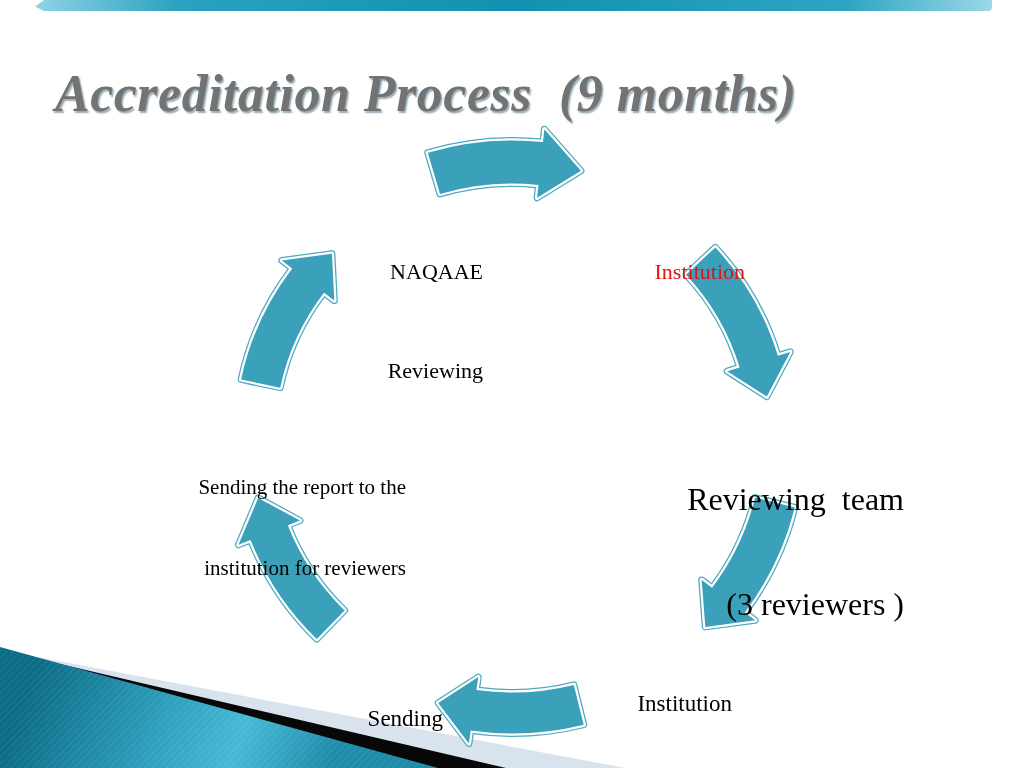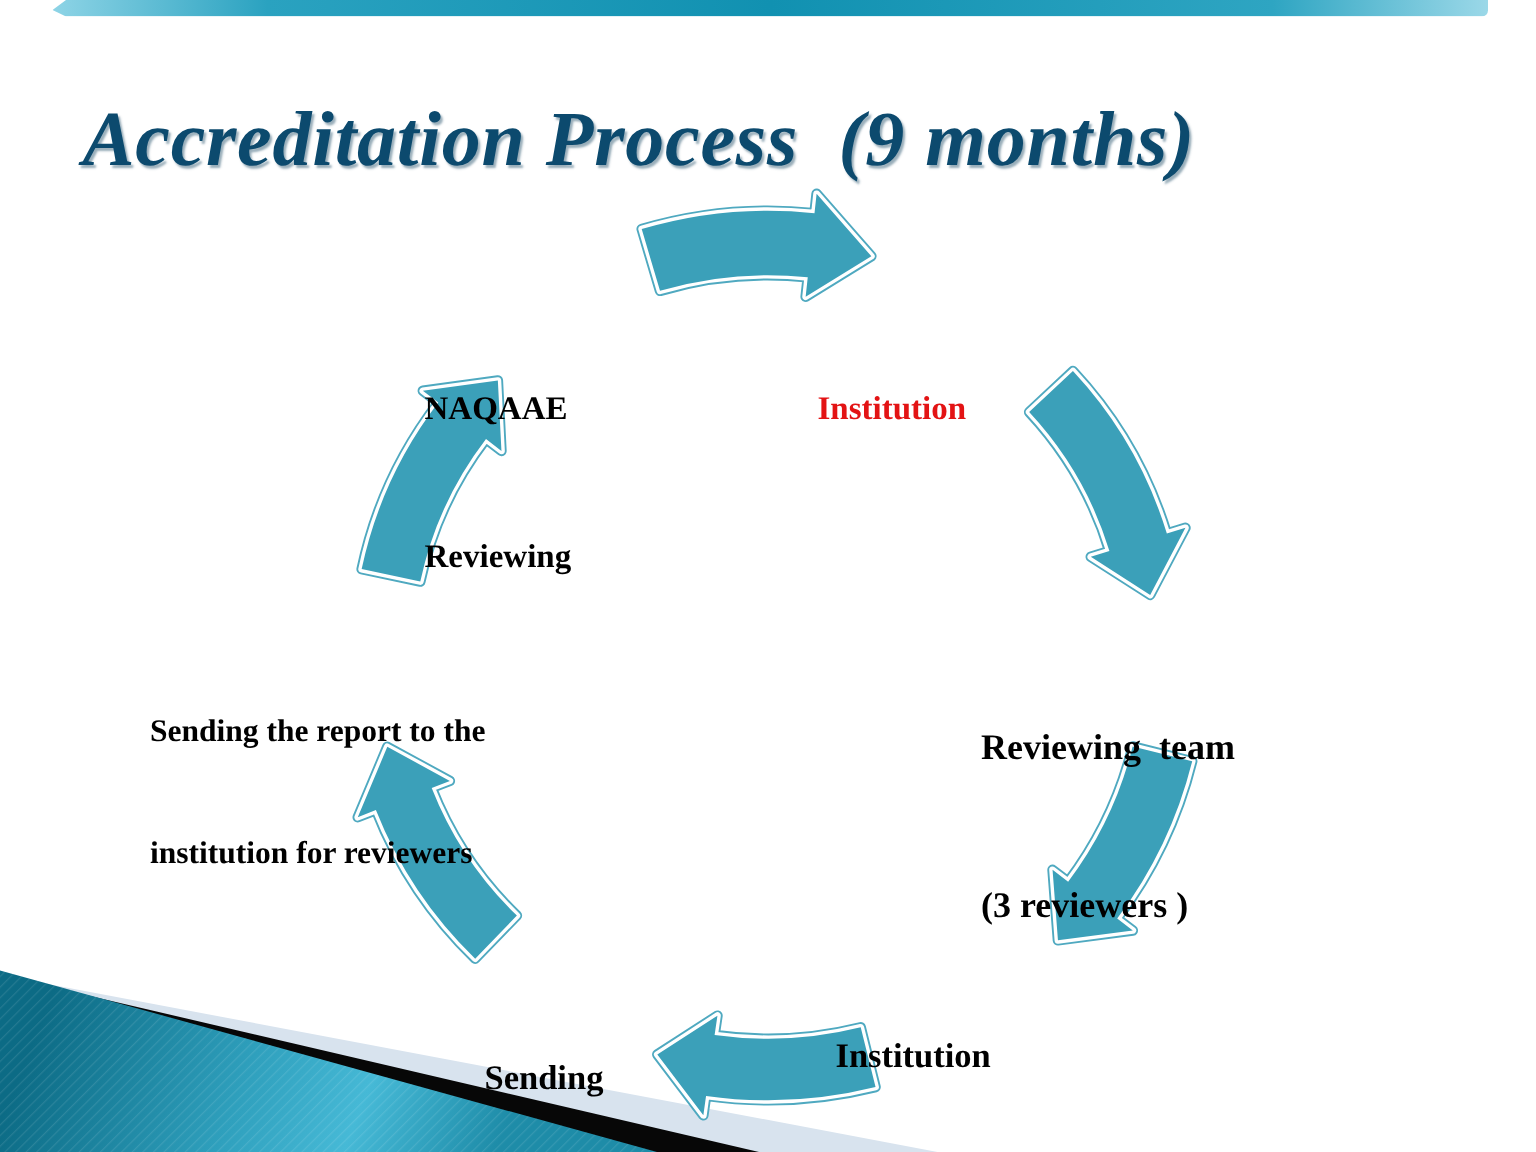--- a/index.html
+++ b/index.html
@@ -10,31 +10,31 @@
   .top-bar{
     position:absolute;left:35px;top:0;width:957px;height:11px;
     background:linear-gradient(90deg,#8ed4e6 0%,#2aa2c0 15%,#1191b1 50%,#2ea5c2 85%,#9bd8e8 100%);
     border-radius:0 0 4px 4px;
     clip-path:polygon(0 60%,9px 0,100% 0,100% 100%,9px 100%);
   }
   .title{
     position:absolute;left:55px;top:64px;margin:0;
     font-size:52px;font-weight:bold;font-style:italic;
     white-space:pre;letter-spacing:0.5px;
-    color:#0c4a6e;
+    color:#737373;
     text-shadow:1.5px 2px 1.5px rgba(26,74,99,0.45);
   }
   #diagram-svg{position:absolute;left:0;top:0;width:1024px;height:768px;}
   .label{
-    position:absolute;text-align:left;font-weight:bold;color:#000;
+    position:absolute;text-align:right;font-weight:normal;color:#000;
     white-space:pre;
   }
   .label.red{color:#E31314;}
   .pos-0{left:545px;top:189px;width:200px;font-size:22px;line-height:33px;}
-  .pos-1{left:654px;top:412px;width:250px;font-size:24px;line-height:35px;}
+  .pos-1{left:654px;top:412px;width:250px;font-size:32px;line-height:35px;}
   .pos-2{left:557px;top:629px;width:175px;font-size:23px;line-height:30px;}
   .pos-3{left:323px;top:644px;width:120px;font-size:23px;line-height:30px;}
   .pos-4{left:100px;top:420px;width:306px;font-size:21px;line-height:27px;}
   .pos-5{left:283px;top:189px;width:200px;font-size:22px;line-height:33px;}
 </style>
 </head>
 <body>
 
 <div class="slide">
 

